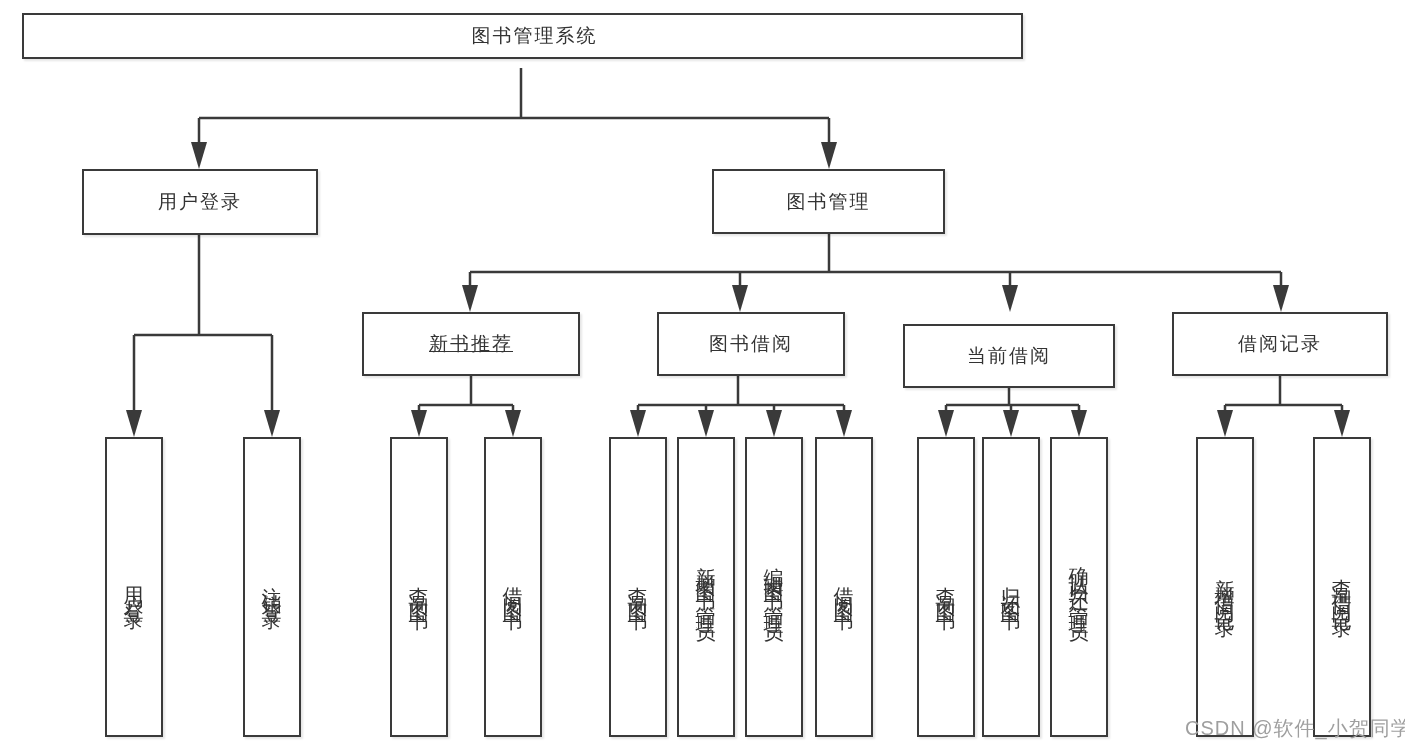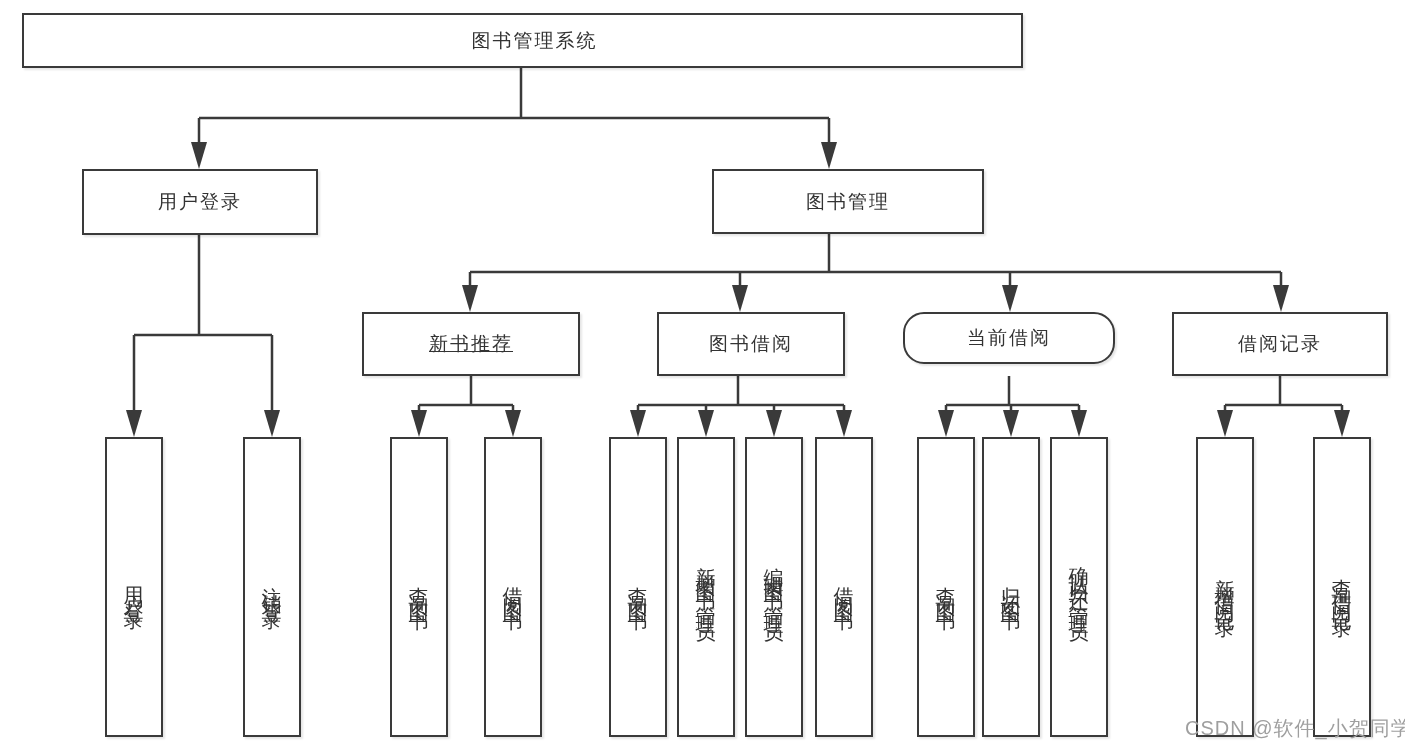--- a/index.html
+++ b/index.html
@@ -39,28 +39,28 @@
     white-space: nowrap;
   }
   .vnode .vtext {
     writing-mode: vertical-rl;
     letter-spacing: 8px;
     font-size: 20px;
     line-height: 1;
     white-space: nowrap;
   }
   
-  .n-root        { left: 22px;   top: 13px;  width: 1001px; height: 55px; padding-left: 24px; }
+  .n-root        { left: 22px;   top: 13px;  width: 1001px; height: 46px; padding-left: 24px; }
   
   .n-user-login  { left: 82px;   top: 169px; width: 236px;  height: 66px; }
-  .n-book-mgmt   { left: 712px;  top: 169px; width: 272px;  height: 65px; }
+  .n-book-mgmt   { left: 712px;  top: 169px; width: 233px;  height: 65px; }
   
   .n-newbook     { left: 362px;  top: 312px; width: 218px;  height: 64px; text-decoration: underline; }
   .n-borrowing   { left: 633px;  top: 312px; width: 188px;  height: 64px; margin-left: 24px; }
-  .n-current     { left: 903px;  top: 312px; width: 212px;  height: 52px; border-radius: 21px; }
+  .n-current     { left: 903px;  top: 324px; width: 212px;  height: 64px; }
   .n-records     { left: 1172px; top: 312px; width: 216px;  height: 64px; }
   
   .vnode { top: 437px; width: 58px; height: 300px; }
   .n-a1 { left: 105px; }
   .n-a2 { left: 243px; }
   .n-b1 { left: 390px; }
   .n-b2 { left: 484px; }
   .n-c1 { left: 609px; }
   .n-c2 { left: 677px; }
   .n-c3 { left: 745px; }

